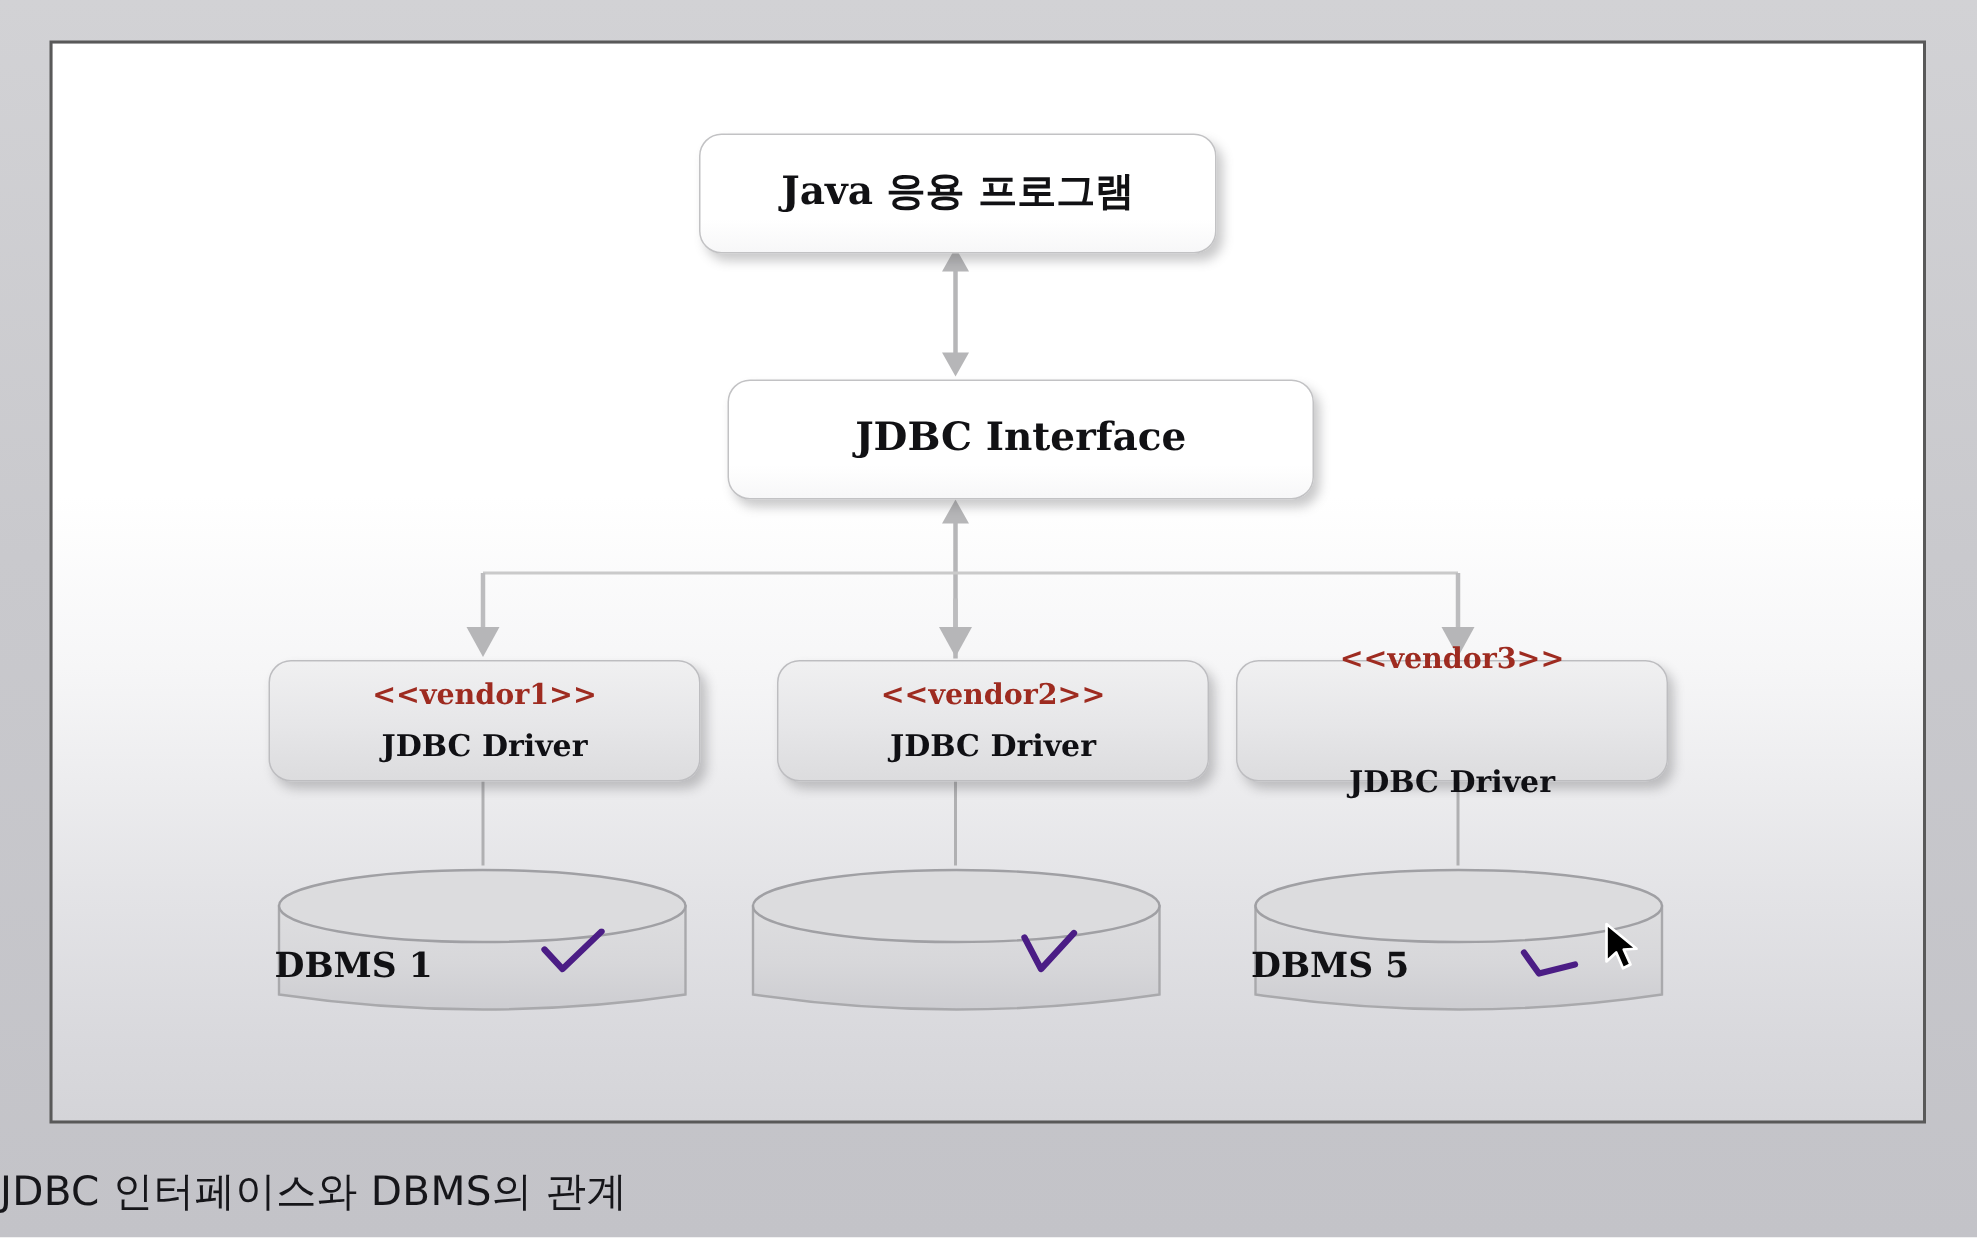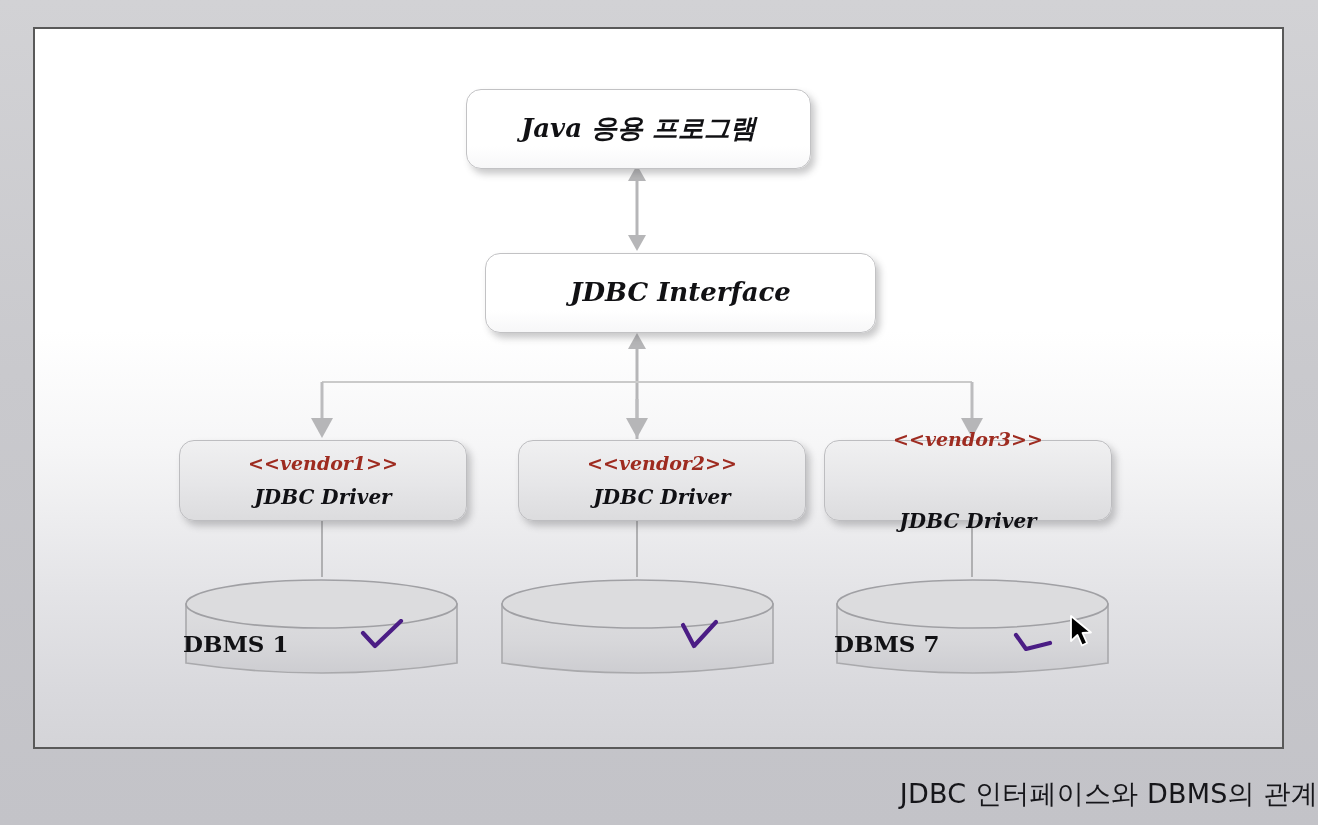--- a/index.html
+++ b/index.html
@@ -27,40 +27,39 @@
     box-sizing: border-box;
     background: linear-gradient(180deg,
         #ffffff 0%, #ffffff 42%, #f6f6f7 58%,
         #e4e4e7 78%, #d9d9dd 92%, #d4d4d8 100%);
   }
   .caption {
     position: absolute;
     left: 0;
     top: 776px;
     width: 1318px;
-    text-align: right;
+    text-align: left;
     font-family: "DejaVu Sans", "Liberation Sans", sans-serif;
     font-size: 27px;
     color: #16161a;
     letter-spacing: 0.2px;
   }
 
   
   .node {
     position: absolute;
     box-sizing: border-box;
     border: 1px solid #c2c2c4;
     border-radius: 15px;
     box-shadow: 4px 5px 7px rgba(90,90,95,0.33);
     display: flex;
     flex-direction: column;
     align-items: center;
     justify-content: center;
     text-align: right;
-    font-style: italic;
   }
   .node.white {
     background: linear-gradient(180deg, #ffffff 0%, #ffffff 72%, #f7f7f8 100%);
   }
   .node.gray {
     background: linear-gradient(180deg, #f0f0f1 0%, #e6e6e8 55%, #dcdcde 100%);
     border: 1px solid #bdbdc0;
   }
   .node-title {
     font-family: "DejaVu Serif", "Liberation Serif", serif;
@@ -221,21 +220,21 @@
         <defs>
           <linearGradient id="cylBody3" x1="0" y1="0" x2="0" y2="1">
             <stop offset="0%" stop-color="#dedee0"></stop>
             <stop offset="55%" stop-color="#d7d7da"></stop>
             <stop offset="100%" stop-color="#cdcdd1"></stop>
           </linearGradient>
         </defs>
         <path d="M3,27 L3,86 Q139,106 274,86 L274,27 Z" fill="url(#cylBody3)" stroke="#a9a9ac" stroke-width="1.6"></path>
         <ellipse cx="138.5" cy="27" rx="135.5" ry="24" fill="#dcdcde" stroke="#a0a0a4" stroke-width="1.6"></ellipse>
       </svg>
-      <div class="cyl-label">DBMS 7</div>
+      <div class="cyl-label">DBMS 5</div>
       <svg class="cyl-check" style="left:176px; top:46px;" viewBox="0 0 48 34">
         <path d="M6,12 L16,26 L40,20" fill="none" stroke="#4b1d85" stroke-width="4.2" stroke-linecap="round" stroke-linejoin="round"></path>
       </svg>
     </div>
 
   </div>
 
   <svg class="cursor" style="left:1069px; top:615px;" width="26" height="36">
     <path d="M2,1 L2,26 L8.5,20 L13,30.5 L18,28 L13.5,18 L22,17.5 Z" fill="#000000" stroke="#ffffff" stroke-width="1.8" stroke-linejoin="round"></path>
   </svg>

